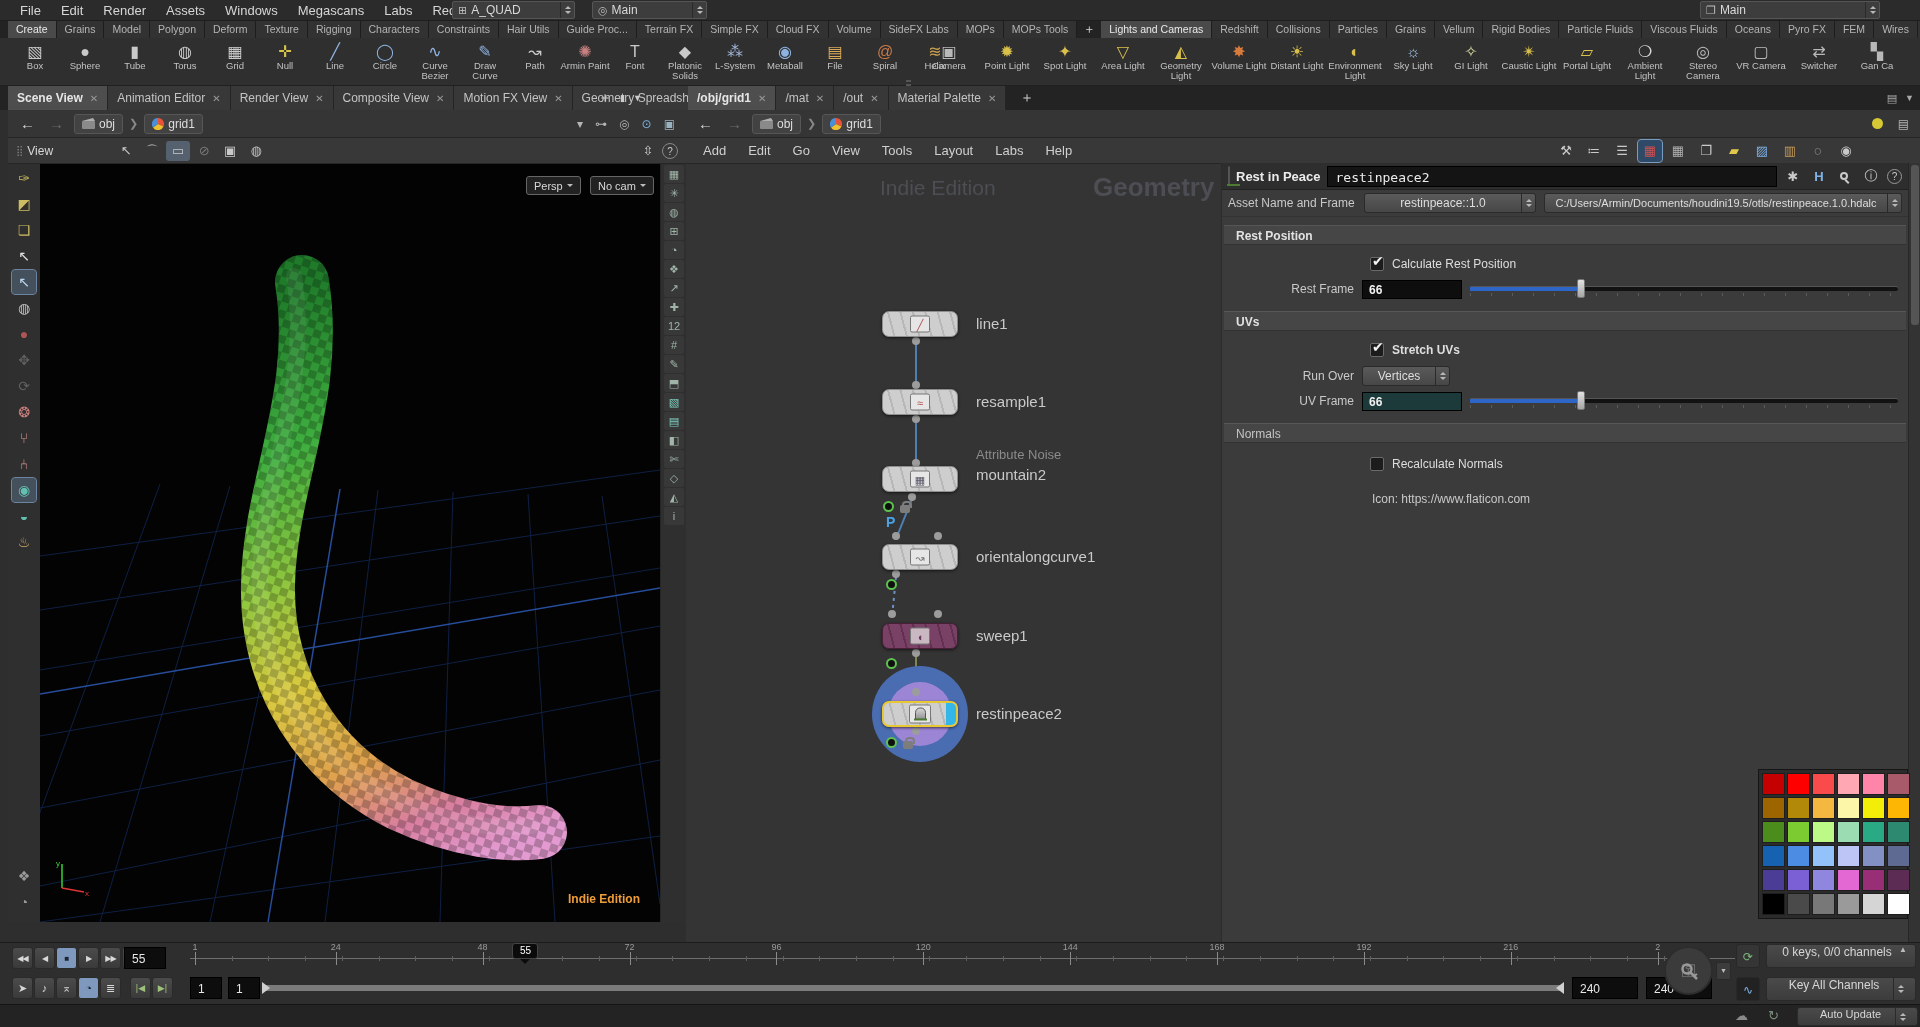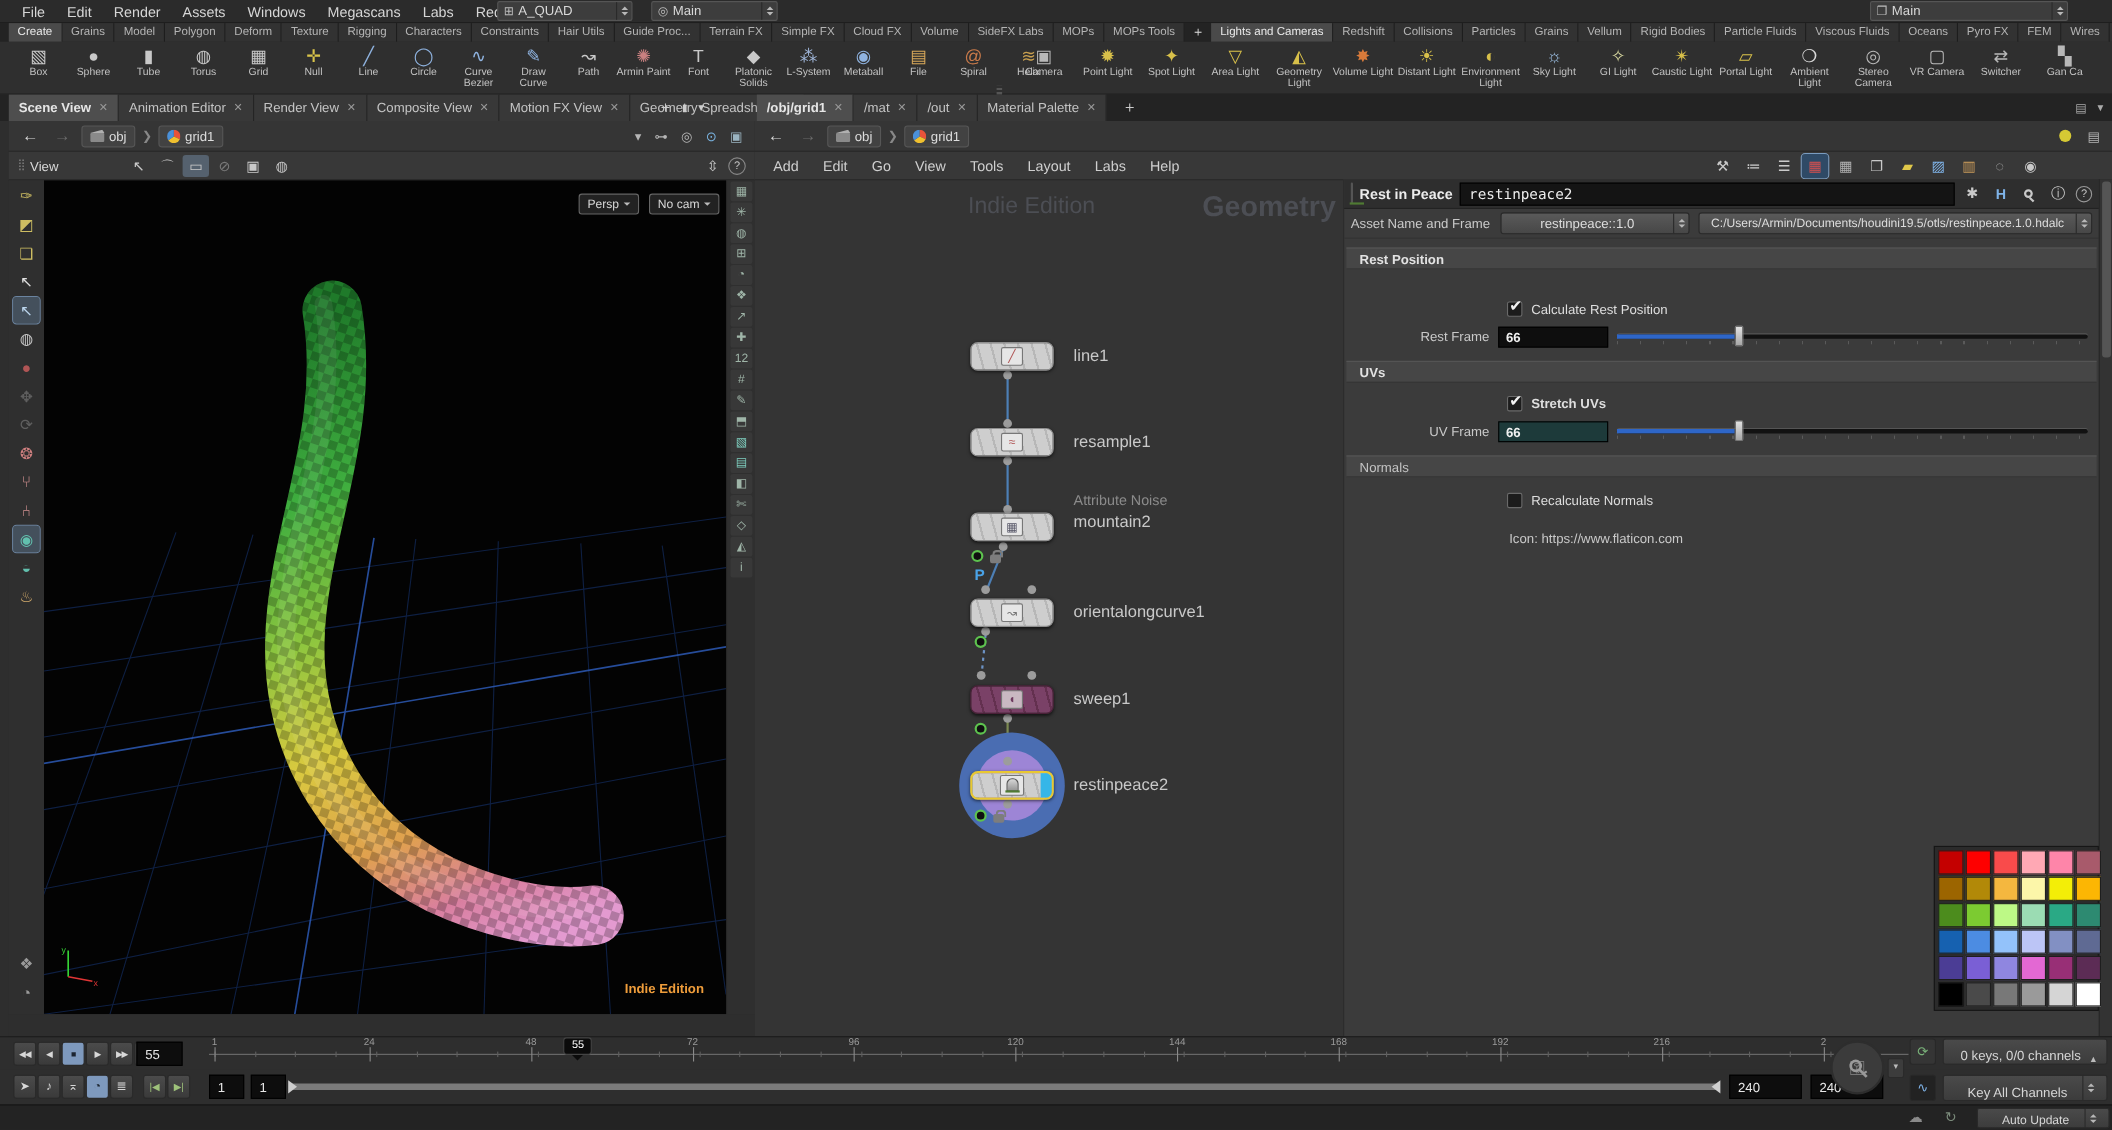--- a/index.html
+++ b/index.html
@@ -109,21 +109,21 @@
   #rline{position:absolute;left:0;right:0;top:15px;border-top:1px solid #6e6e6e}
   .tick{position:absolute;top:9px;width:1px;height:13px;background:#8a8a8a}
   .mtick{position:absolute;top:13px;width:1px;height:5px;background:#5f5f5f}
   .tlabel{position:absolute;top:-1px;transform:translateX(-50%);font-size:9px;color:#9a9a9a}
   #playhead{position:absolute;top:0;width:26px;text-align:center}
   #phtag{background:#0b0b0b;border:1px solid #444;border-radius:3px;color:#fff;font-size:10px;line-height:14px}
   #pharrow{width:0;height:0;margin:0 auto;border:5px solid transparent;border-top-color:#0b0b0b}
   #rangebar{position:absolute;left:264px;top:13px;width:1298px;height:6px;background:#7b7b7b;border-radius:2px}
   .rhandle{position:absolute;top:-3px;width:0;height:0;border:6px solid transparent}
   #keycircle{position:absolute;left:1664px;top:-26px;width:49px;height:49px;border-radius:50%;background:#3b3b3b;border:2px solid #2d2d2d;text-align:center;line-height:46px;color:#8a8a8a;font-size:18px}
-  .statbtn{height:24px;background:linear-gradient(#4a4a4a,#3c3c3c);border:1px solid #2a2a2a;border-radius:3px;font-size:12px;color:#d6d6d6;display:flex;align-items:flex-end;padding:0 8px}
+  .statbtn{height:24px;background:linear-gradient(#4a4a4a,#3c3c3c);border:1px solid #2a2a2a;border-radius:3px;font-size:12px;color:#d6d6d6;display:flex;align-items:flex-start;padding:0 8px}
   .statbtn .lab{flex:1;text-align:center}
   #bottombar{left:0;top:1004px;width:1920px;height:23px;background:#232323;border-top:1px solid #151515}
   #leftstrip{left:0;top:21px;width:8px;height:983px;background:#2e2e2e}
 </style>
 </head>
 <body>
 
 <div class="abs" id="leftstrip"></div>
 
 <div class="abs row" id="menubar">
@@ -723,41 +723,51 @@
     <div class="dd" style="flex:1">
       <span class="lab" style="font-size:11px">C:/Users/Armin/Documents/houdini19.5/otls/restinpeace.1.0.hdalc</span>
       <span class="spin">
           <i class="u"></i>
           <i class="d"></i>
         </span>
     </div>
   </div>
 
   <div class="sect" style="margin-top:8px">Rest Position</div>
-  <div class="row" style="height:26px;margin-top:23px">
+  <div class="row" style="height:26px;margin-top:6px">
     <span style="width:148px"></span>
     <span class="cb on"></span>
     <span class="cblab">Calculate Rest Position</span>
   </div>
   <div class="row" style="height:24px;gap:8px;padding-right:10px">
     <span class="plabel" style="width:132px">Rest Frame</span>
     <span class="pfield" style="width:100px">66</span>
     <div class="sl" style="flex:1">
       <div class="tr"></div>
         <div class="fl" style="width:25%"></div>
         <div class="tk"></div>
         <div class="hd" style="left:25%"></div>
     </div>
   </div>
 
   <div class="sect" style="margin-top:10px">UVs</div>
   <div class="row" style="height:26px;margin-top:6px">
     <span style="width:148px"></span>
     <span class="cb on"></span>
     <span class="cblab" style="font-weight:bold">Stretch UVs</span>
+  </div>
+  <div class="row" style="height:26px;gap:8px">
+    <span class="plabel" style="width:132px">Run Over</span>
+    <div class="dd" style="width:88px">
+      <span class="lab">Vertices</span>
+      <span class="spin">
+          <i class="u"></i>
+          <i class="d"></i>
+        </span>
+    </div>
   </div>
   <div class="row" style="height:24px;gap:8px;padding-right:10px">
     <span class="plabel" style="width:132px">UV Frame</span>
     <span class="pfield" style="width:100px;background:#1d3a3a">66</span>
     <div class="sl" style="flex:1">
       <div class="tr"></div>
         <div class="fl" style="width:25%"></div>
         <div class="tk"></div>
         <div class="hd" style="left:25%"></div>
     </div>

